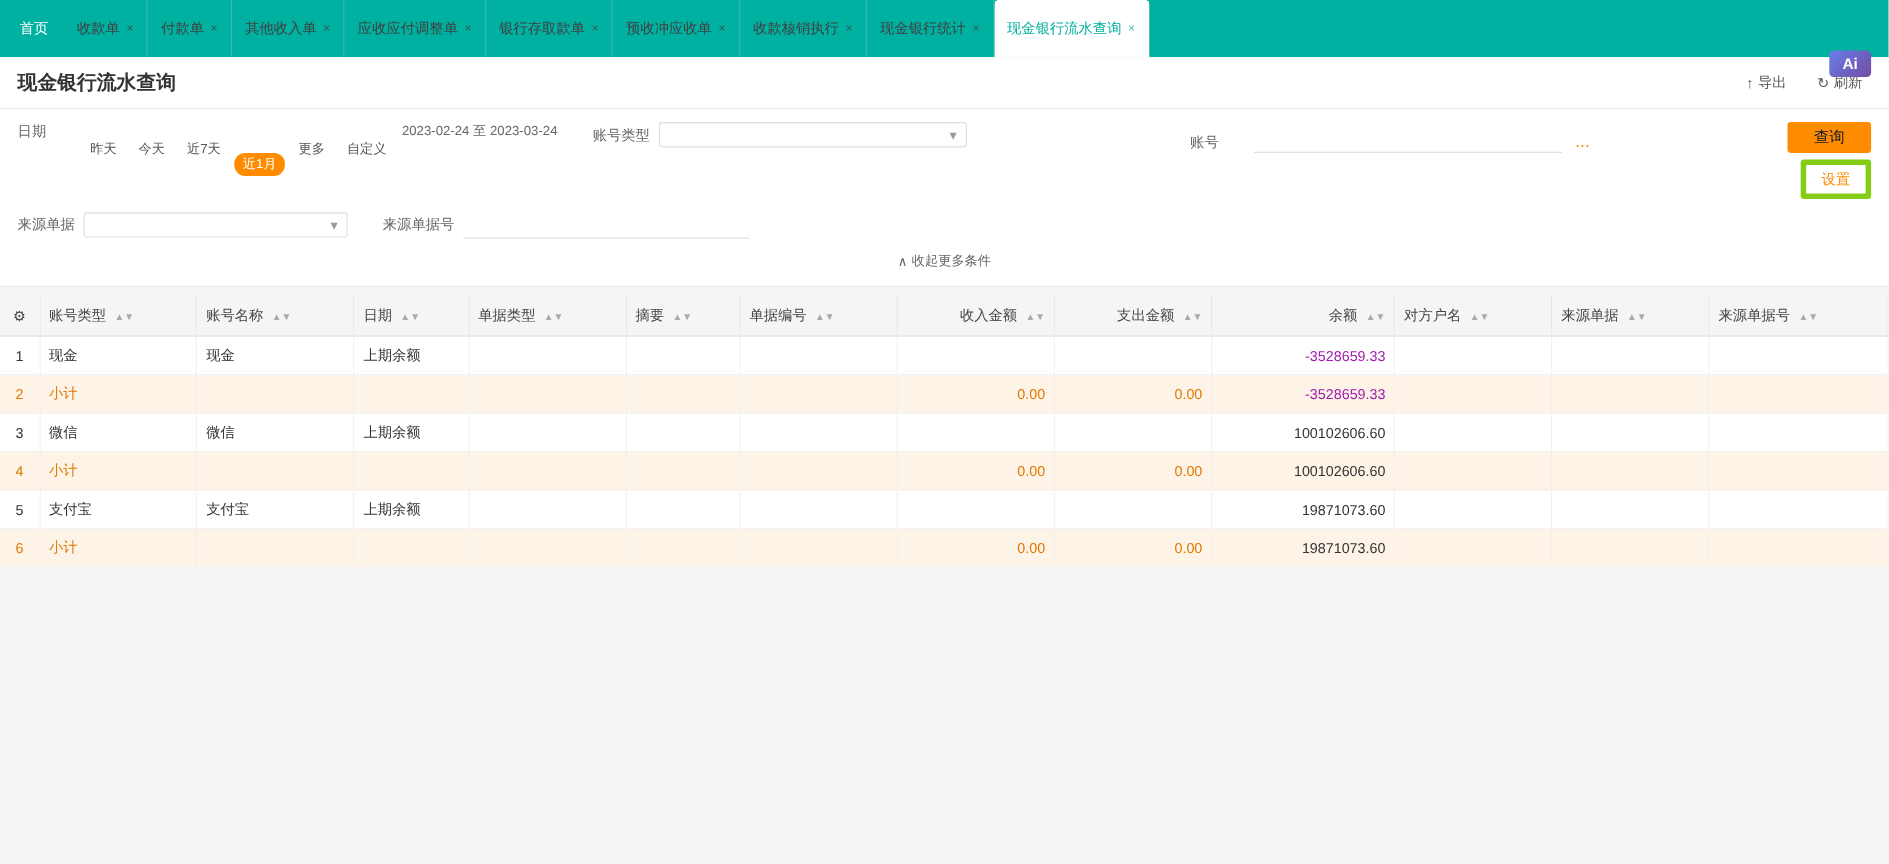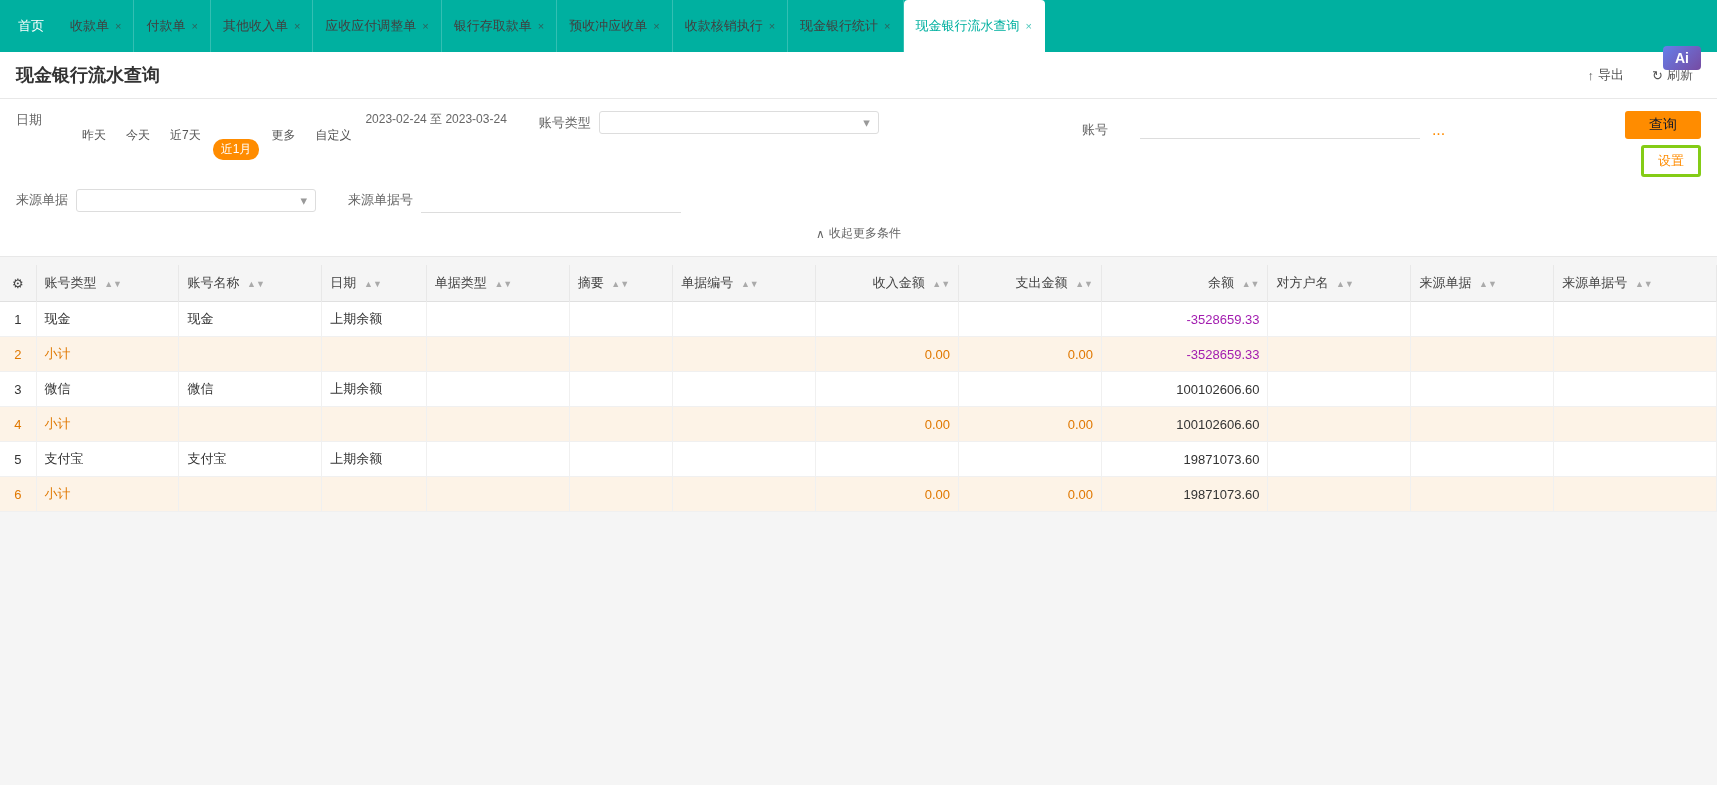--- a/index.html
+++ b/index.html
@@ -167,21 +167,21 @@
       color: #0f172a;
       border: none;
       padding: 5px 24px;
       border-radius: 3px;
       cursor: pointer;
       font-size: 14px;
     }
     .settings-btn {
       background: #fff;
       color: #ff8c00;
-      border: 3px solid #84cc16;
+      border: 5px solid #84cc16;
       padding: 4px 14px;
       border-radius: 3px;
       cursor: pointer;
       font-size: 13px;
     }
 
     
     .table-container {
       background: #fff;
       margin: 8px 0 0;

